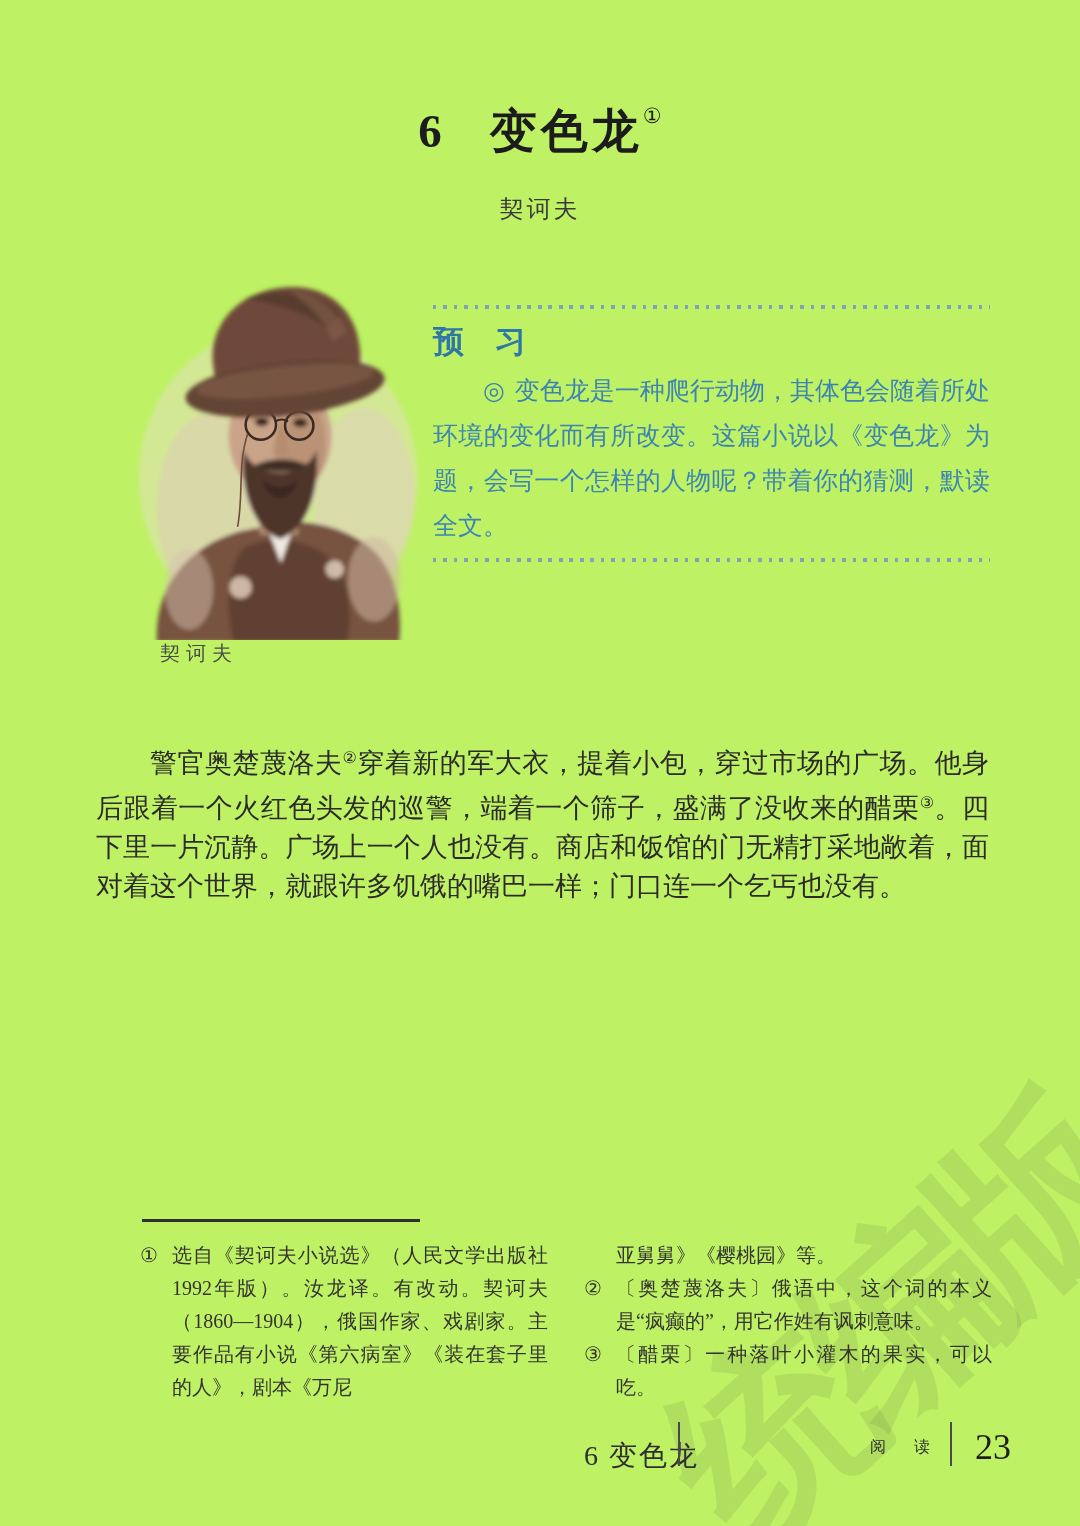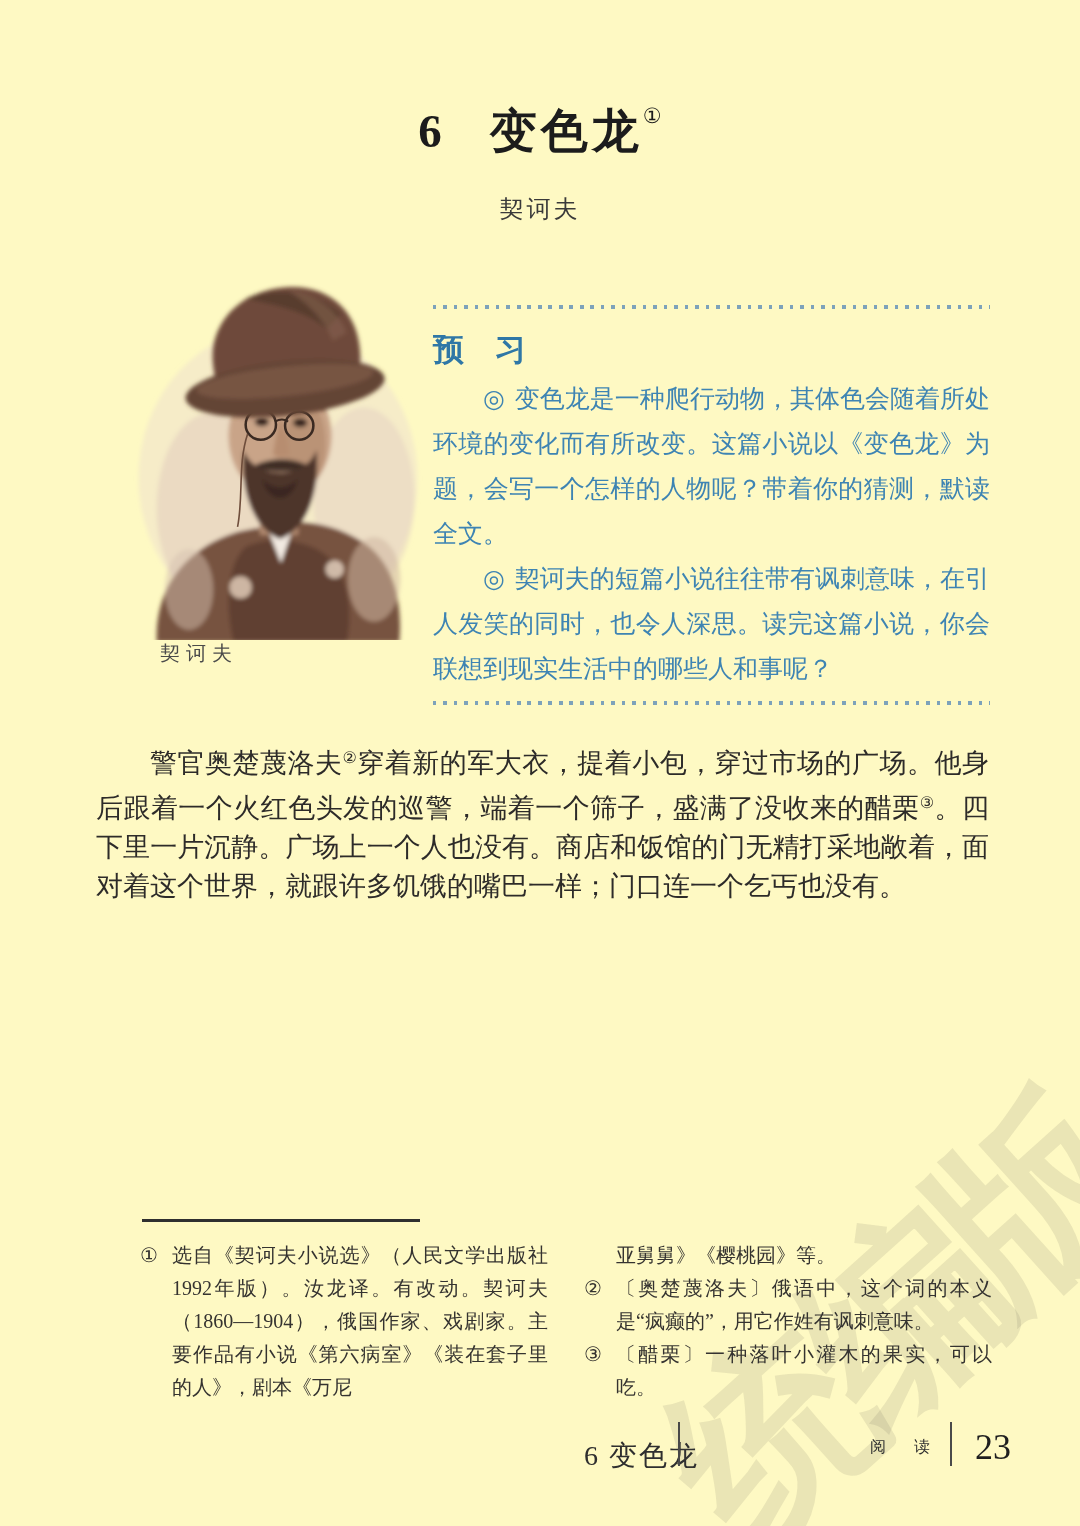--- a/index.html
+++ b/index.html
@@ -1,17 +1,17 @@
 <!DOCTYPE html>
 <html><head>
 <meta charset="utf-8">
 <style>
   html,body { margin:0; padding:0; background:#ffffff; }
   .page {
-    position:relative; width:1080px; height:1526px; background:#fef9c3;
+    position:relative; width:1080px; height:1526px; background:#bef264;
     overflow:hidden;
     font-family:"Liberation Serif","DejaVu Serif",serif;
     color:#2d2b29;
   }
 
   
   .lesson-title {
     position:absolute; top:100px; left:0; width:100%;
     text-align:center; font-size:47px; font-weight:700; color:#1c1c1c;
     letter-spacing:4px;
@@ -31,21 +31,21 @@
     font-size:20px; letter-spacing:6px; color:#4a4a4a;
   }
 
   
   .preview { position:absolute; left:433px; top:305px; width:557px; }
   .dotted {
     height:4px;
     background-image:repeating-linear-gradient(to right,#7da2ba 0 3.5px,transparent 3.5px 10.5px);
   }
   .preview-heading {
-    margin-top:20px; font-size:31px; font-weight:700; color:#2f77a6;
+    margin-top:12px; font-size:31px; font-weight:700; color:#2f77a6;
   }
   .preview-body {
     margin-top:5px; color:#3e84b3; font-size:25px; line-height:45px;
     text-align:justify;
   }
   .preview-body p { margin:0; text-indent:2em; }
   .preview-body .bullet { margin-right:10px; }
   .dotted-bottom { margin-top:10px; }
 
   
@@ -140,21 +140,20 @@
       </g>
     </svg>
   </div>
   <div class="portrait-caption">契诃夫</div>
 
   <div class="preview">
     <div class="dotted"></div>
     <div class="preview-heading">预　习</div>
     <div class="preview-body">
       <p><span class="bullet">◎</span><span>变色龙是一种爬行动物，其体色会随着所处环境的变化而有所改变。这篇小说以《变色龙》为题，会写一个怎样的人物呢？带着你的猜测，默读全文。</span></p>
-      <p><span class="bullet">◎</span><span>契诃夫的短篇小说往往带有讽刺意味，在引人发笑的同时，也令人深思。读完这篇小说，你会联想到现实生活中的哪些人和事呢？</span></p>
     </div>
     <div class="dotted dotted-bottom"></div>
   </div>
 
   <div class="main-text">
     <p><span>警官奥楚蔑洛夫</span><span class="sup">②</span><span>穿着新的军大衣，提着小包，穿过市场的广场。他身后跟着一个火红色头发的巡警，端着一个筛子，盛满了没收来的醋栗</span><span class="sup">③</span><span>。四下里一片沉静。广场上一个人也没有。商店和饭馆的门无精打采地敞着，面对着这个世界，就跟许多饥饿的嘴巴一样；门口连一个乞丐也没有。</span></p>
   </div>
 
   <div class="fn-rule"></div>
   <div class="footnotes">

